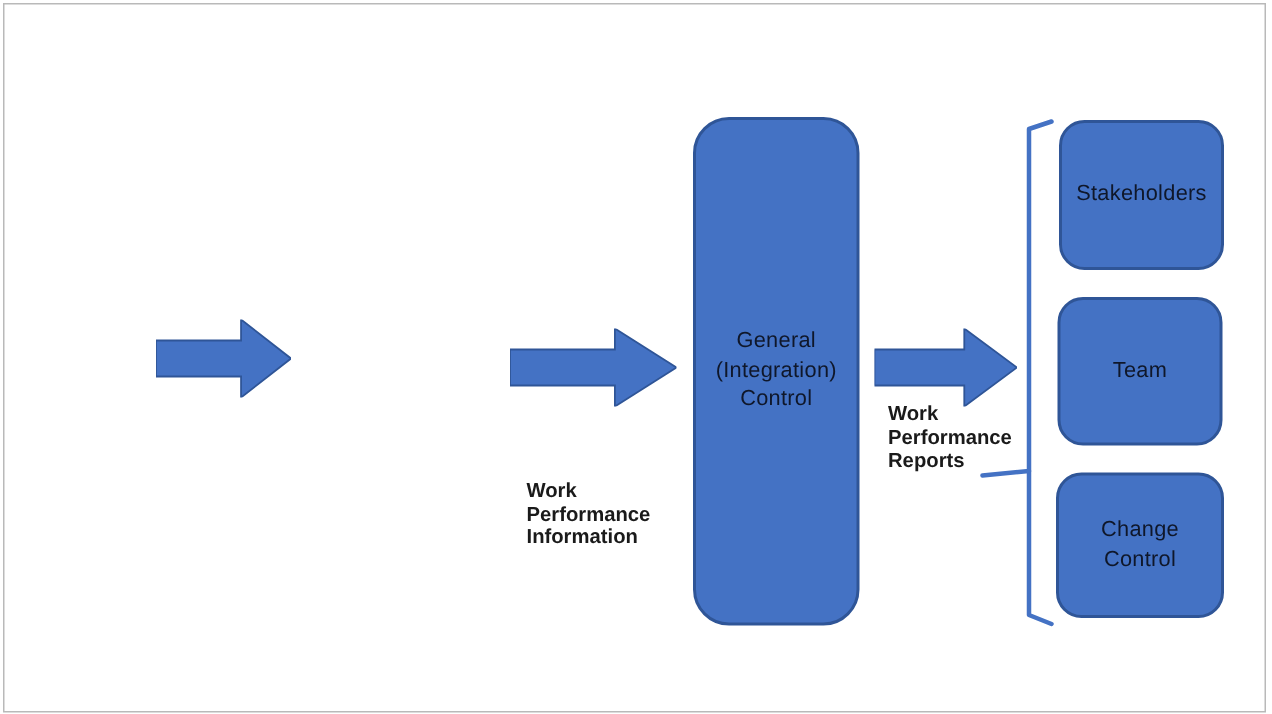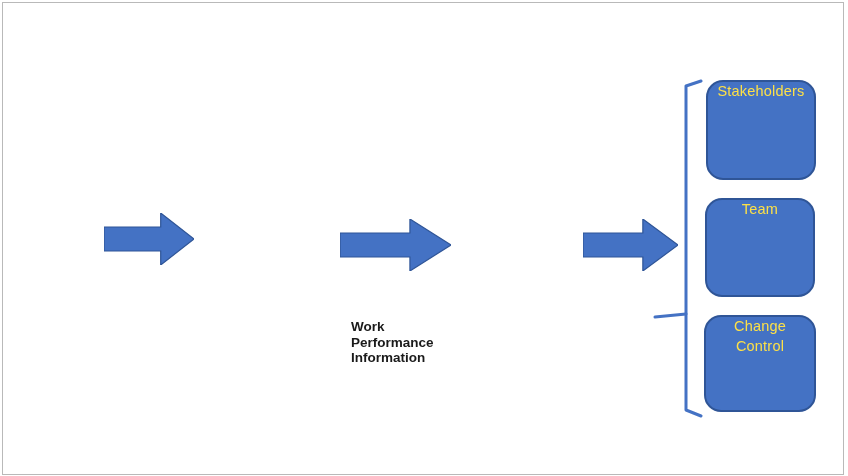--- a/index.html
+++ b/index.html
@@ -5,23 +5,23 @@
   html,body{margin:0;padding:0;background:#fff;}
   .canvas{
     position:relative;width:848px;height:476px;background:#ffffff;
     font-family:"Liberation Sans", sans-serif;overflow:hidden;
   }
   .frame{
     position:absolute;left:2px;top:2px;width:840px;height:471px;
     border:1px solid #b9b9b9;pointer-events:none;
   }
   .node{
-    position:absolute;display:flex;justify-content:center;
+    position:absolute;display:flex;align-items:center;justify-content:center;
     background:#4472C4;border:2px solid #2F5597;box-sizing:border-box;
-    color:#fde047;text-align:center;
+    color:#0f172a;text-align:center;
   }
   .node-label{
     font-size:14.5px;line-height:1.35;font-weight:400;
     letter-spacing:.2px;padding:0 6px;
   }
   .flow-label{
     position:absolute;color:#1a1a1a;font-weight:700;font-size:13.5px;
     line-height:1.16;text-align:left;
   }
   svg.arrow, svg.bracket{position:absolute;display:block;}
@@ -36,24 +36,28 @@
   <svg class="arrow" style="left:104px;top:213px;" width="90" height="52" viewBox="0 0 100 52" preserveAspectRatio="none">
     <polygon points="0,14 63,14 63,0 100,26 63,52 63,38 0,38" fill="#4472C4" stroke="#2F5597" stroke-width="1.2" vector-effect="non-scaling-stroke"></polygon>
   </svg>
 
 
   <svg class="arrow" style="left:340px;top:219px;" width="111" height="52" viewBox="0 0 100 52" preserveAspectRatio="none">
     <polygon points="0,14 63,14 63,0 100,26 63,52 63,38 0,38" fill="#4472C4" stroke="#2F5597" stroke-width="1.2" vector-effect="non-scaling-stroke"></polygon>
   </svg>
   <div class="flow-label" style="left:351px;top:275px;width:95px;margin-top:44px;">Work Performance Information</div>
 
+  <div class="node" style="left:462px;top:78px;width:111px;height:339px;border-radius:24px;">
+    <span class="node-label">General (Integration) Control</span>
+  </div>
 
   <svg class="arrow" style="left:583px;top:219px;" width="95" height="52" viewBox="0 0 100 52" preserveAspectRatio="none">
     <polygon points="0,14 63,14 63,0 100,26 63,52 63,38 0,38" fill="#4472C4" stroke="#2F5597" stroke-width="1.2" vector-effect="non-scaling-stroke"></polygon>
   </svg>
+  <div class="flow-label" style="left:592px;top:268px;width:95px;">Work Performance Reports</div>
 
   <svg class="bracket" style="left:650px;top:76px;" width="56" height="346" viewBox="0 0 56 346">
     <path d="M 51 5 L 36 10 L 36 334 L 51 340" fill="none" stroke="#4472C4" stroke-width="3" stroke-linecap="round" stroke-linejoin="round"></path>
     <path d="M 36 238 L 5 241" fill="none" stroke="#4472C4" stroke-width="3" stroke-linecap="round"></path>
   </svg>
 
   <div class="node" style="left:706px;top:80px;width:110px;height:100px;border-radius:17px;">
     <span class="node-label">Stakeholders</span>
   </div>
 

